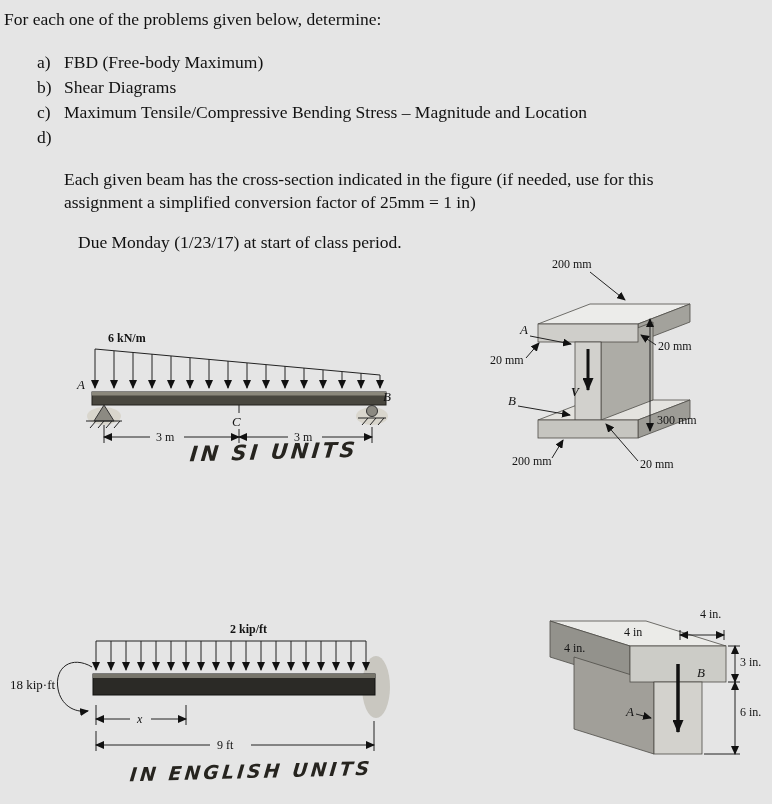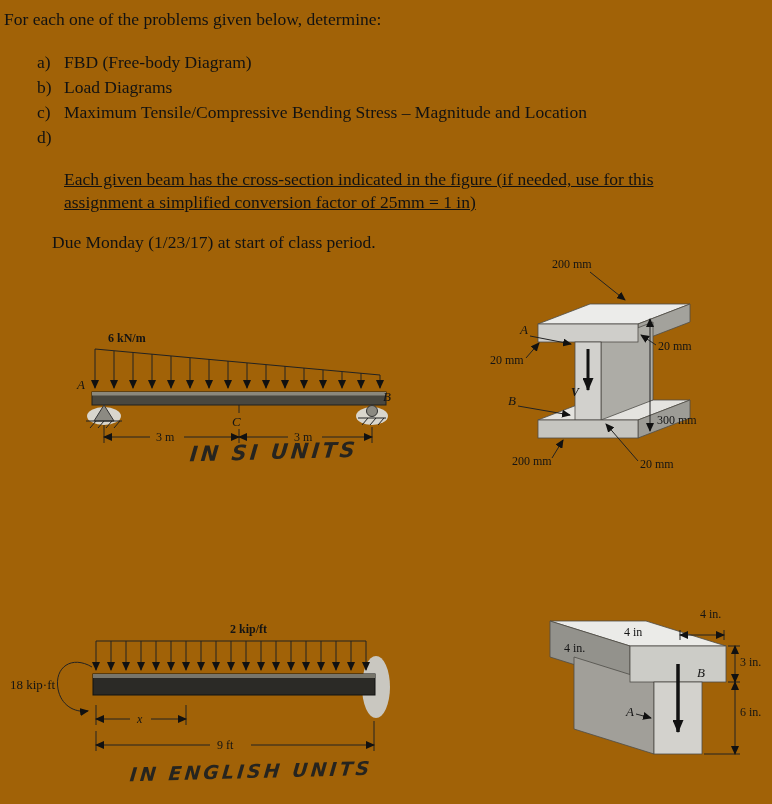--- a/index.html
+++ b/index.html
@@ -1,26 +1,26 @@
 <!DOCTYPE html>
 <html><head>
 <meta charset="utf-8">
 <style>
   * { margin:0; padding:0; box-sizing:border-box; }
   html,body { background:#ffffff; }
   .page {
     position:relative; width:772px; height:804px;
-    background:#a16207; color:#121212; overflow:hidden;
+    background:#e5e5e5; color:#121212; overflow:hidden;
     font-family:"Liberation Serif", serif;
   }
   .abs { position:absolute; }
   .doc-text { font-size:17.5px; line-height:1.3; }
   .req-row { display:flex; font-size:17.5px; margin-bottom:4px; }
   .req-letter { width:27px; flex:0 0 27px; }
-  .note-para { width:624px;text-decoration:underline; }
+  .note-para { width:624px; }
   .hand {
     font-family:"DejaVu Sans", sans-serif; font-style:italic; font-weight:600;
     color:#26241f; letter-spacing:3px;
     transform:rotate(-1.5deg) skewX(-7deg);
   }
   .fig svg text { font-family:"Liberation Serif", serif; font-size:12px; fill:#141414; }
   .fig svg text.it { font-style:italic; }
   .fig svg text.b  { font-weight:bold; }
   .fig svg text.lg { font-size:13px; }
   .fig svg line.ln, .fig svg path.ln, .fig svg polyline.ln { stroke:#222; stroke-width:1; fill:none; }
@@ -29,38 +29,38 @@
 </head>
 <body>
 
 <div class="page">
 
   <div class="abs doc-text" style="left:4px; top:8px;">For each one of the problems given below, determine:</div>
 
   <div class="abs" style="left:37px; top:52px;">
     <div class="req-row">
       <span class="req-letter">a)</span>
-      <span>FBD (Free-body Diagram)</span>
+      <span>FBD (Free-body Maximum)</span>
     </div>
     <div class="req-row">
       <span class="req-letter">b)</span>
-      <span>Load Diagrams</span>
+      <span>Shear Diagrams</span>
     </div>
     <div class="req-row">
       <span class="req-letter">c)</span>
       <span>Maximum Tensile/Compressive Bending Stress – Magnitude and Location</span>
     </div>
     <div class="req-row">
       <span class="req-letter">d)</span>
     </div>
   </div>
 
   <div class="abs doc-text note-para" style="left:64px; top:168px;">Each given beam has the cross-section indicated in the figure (if needed, use for this assignment a simplified conversion factor of 25mm = 1 in)</div>
 
-  <div class="abs doc-text" style="left:52px; top:231px;text-align:center;">Due Monday (1/23/17) at start of class period.</div>
+  <div class="abs doc-text" style="left:78px; top:231px;text-align:center;">Due Monday (1/23/17) at start of class period.</div>
 
   <div class="abs fig" style="left:50px; top:288px;margin-top:41px;">
     <svg width="390" height="150" viewBox="0 0 390 150">
       <defs>
         <marker id="a1" markerUnits="userSpaceOnUse" markerWidth="9" markerHeight="8" refX="8" refY="4" orient="auto-start-reverse">
           <path d="M0,0 L9,4 L0,8 Z" fill="#111"></path>
         </marker>
       </defs>
 
       <g>

